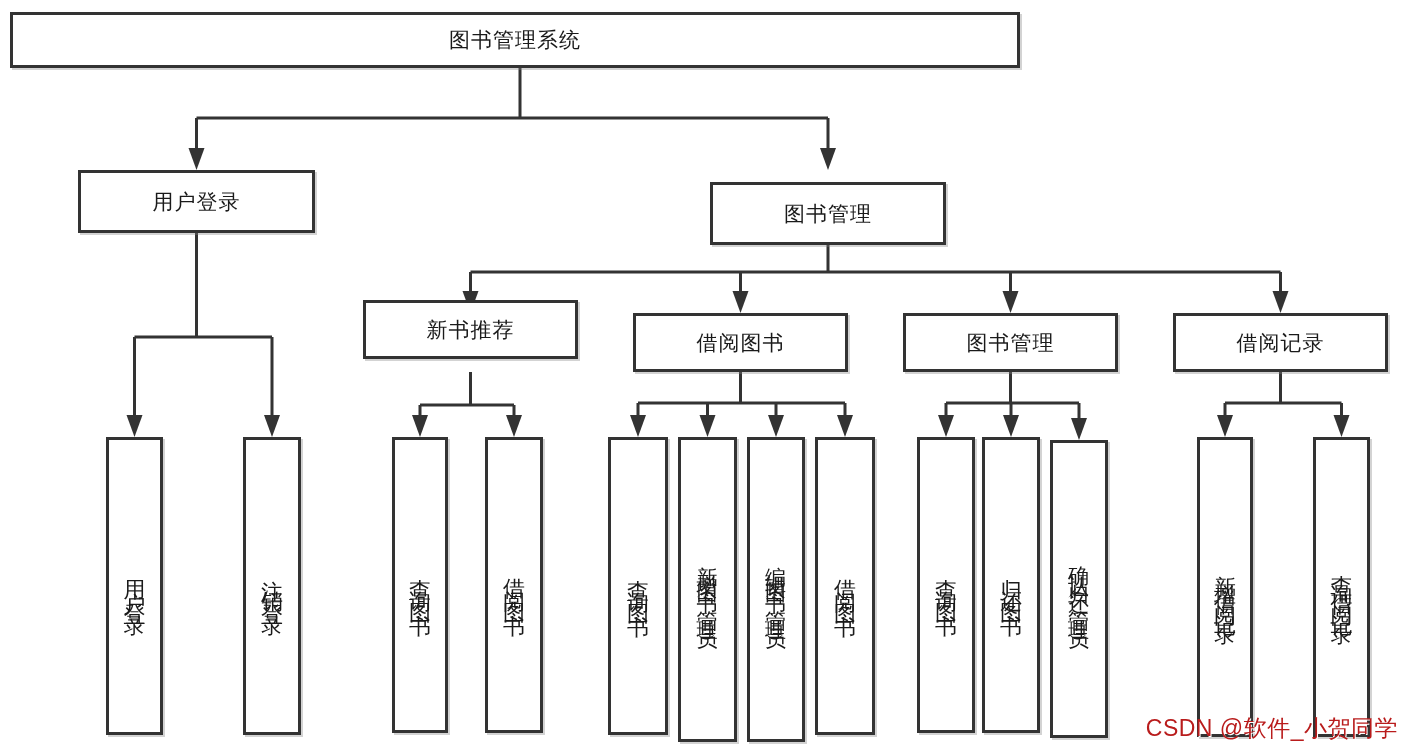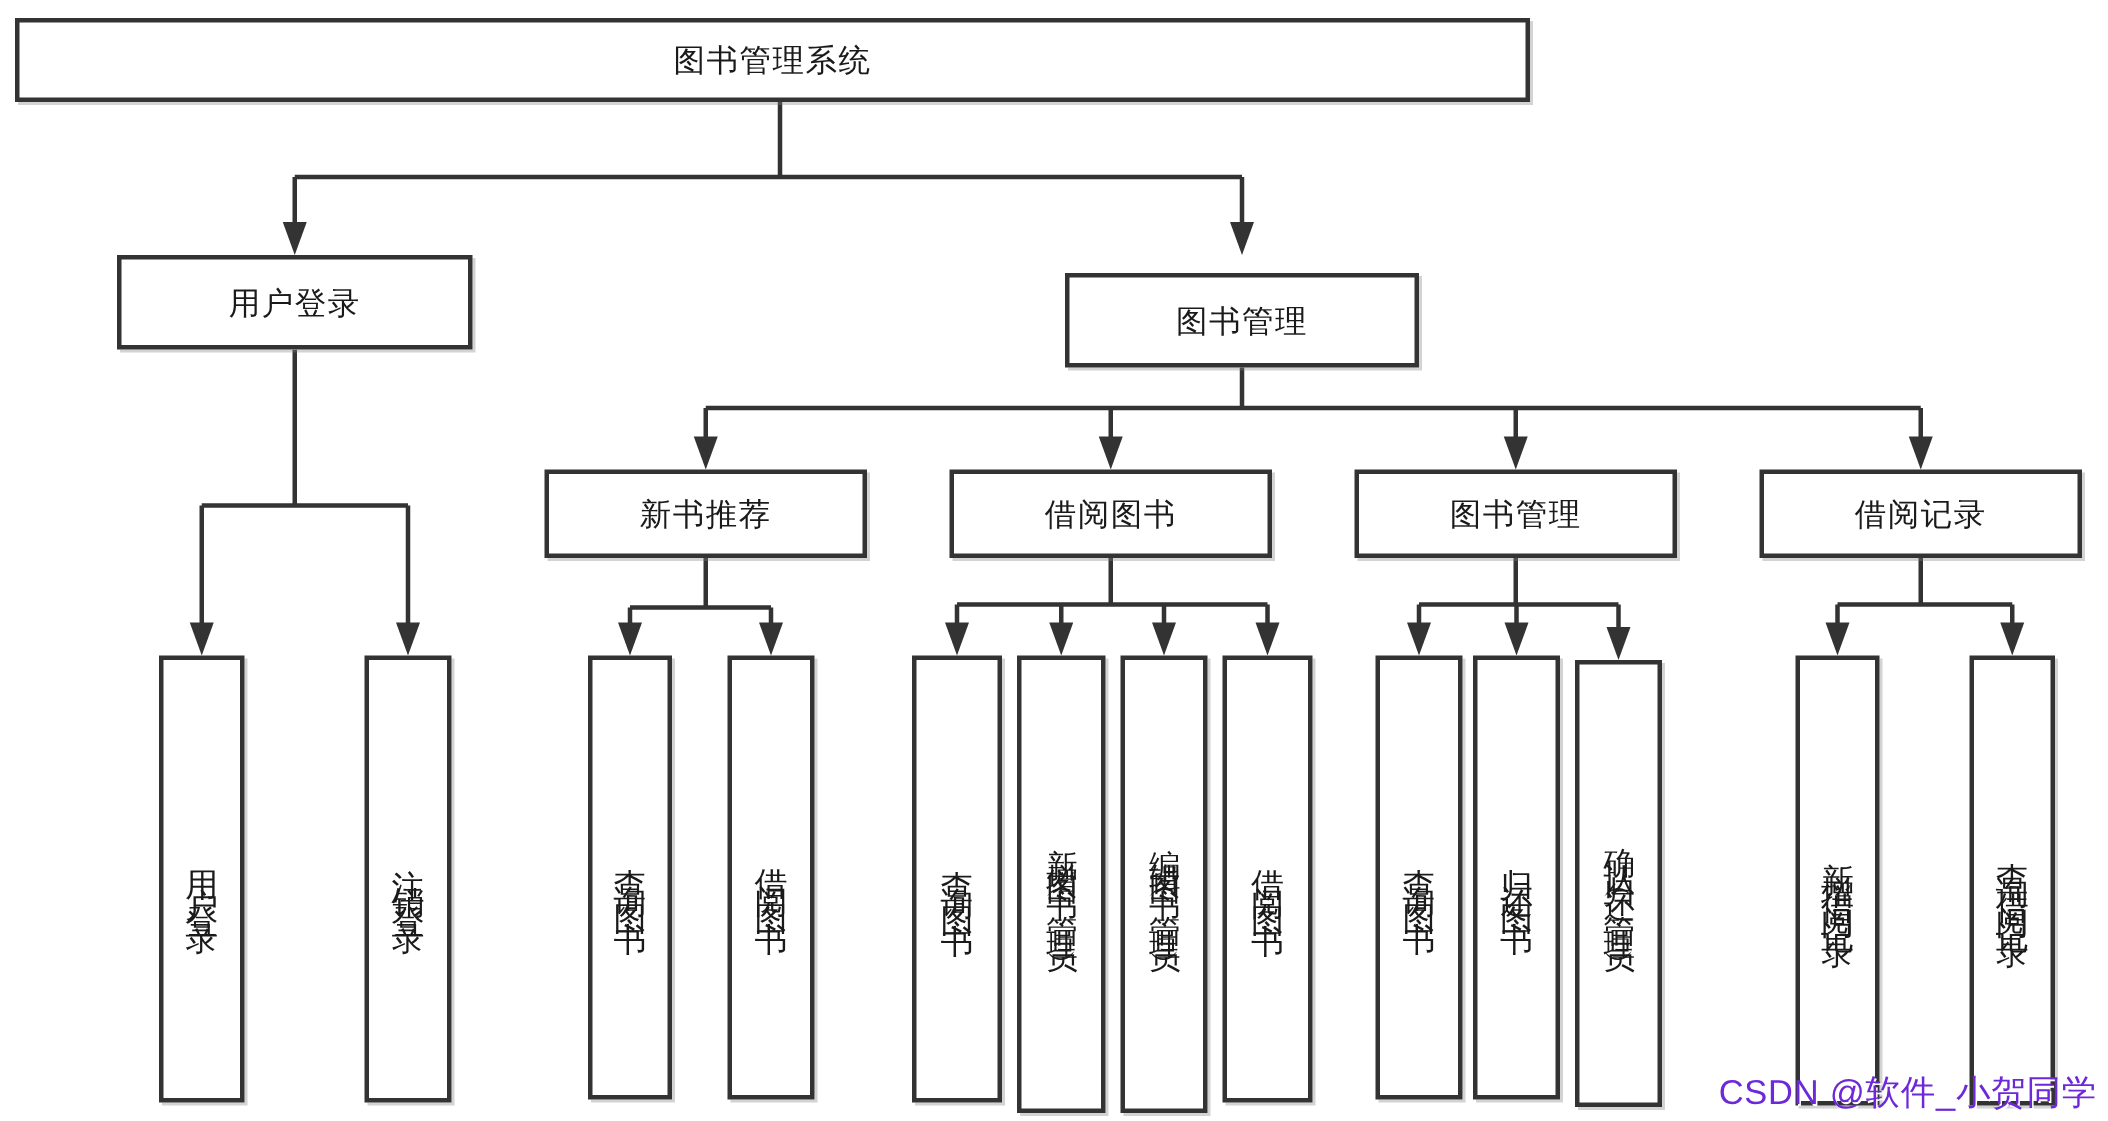--- a/index.html
+++ b/index.html
@@ -44,21 +44,21 @@
   }
   .ls4 { letter-spacing: 12px; }
   .ls6 { letter-spacing: 10px; }
   .ls9 { letter-spacing: 9px; font-size: 21px !important; }
   #watermark {
     position: absolute;
     top: 713px;
     right: 7px;
     z-index: 3;
     font-size: 23px;
-    color: #6d28d9;
+    color: #b91c1c;
     text-shadow: 1px 1px 0 #ffffff;
     letter-spacing: 0.5px;
     white-space: nowrap;
   }
 </style>
 </head>
 <body>
 
 <div id="stage">
 
@@ -106,21 +106,21 @@
     <span class="hl">图书管理系统</span>
   </div>
 
   <div class="node" style="left:78px; top:170px; width:237px; height:63px;">
     <span class="hl">用户登录</span>
   </div>
   <div class="node" style="left:710px; top:170px; width:236px; height:63px;margin-top:12px;">
     <span class="hl">图书管理</span>
   </div>
 
-  <div class="node" style="left:363px; top:313px; width:215px; height:59px;">
+  <div class="node" style="left:363px; top:300px; width:215px; height:59px;">
     <span class="hl">新书推荐</span>
   </div>
   <div class="node" style="left:633px; top:313px; width:215px; height:59px;">
     <span class="hl">借阅图书</span>
   </div>
   <div class="node" style="left:903px; top:313px; width:215px; height:59px;">
     <span class="hl">图书管理</span>
   </div>
   <div class="node" style="left:1173px; top:313px; width:215px; height:59px;">
     <span class="hl">借阅记录</span>

